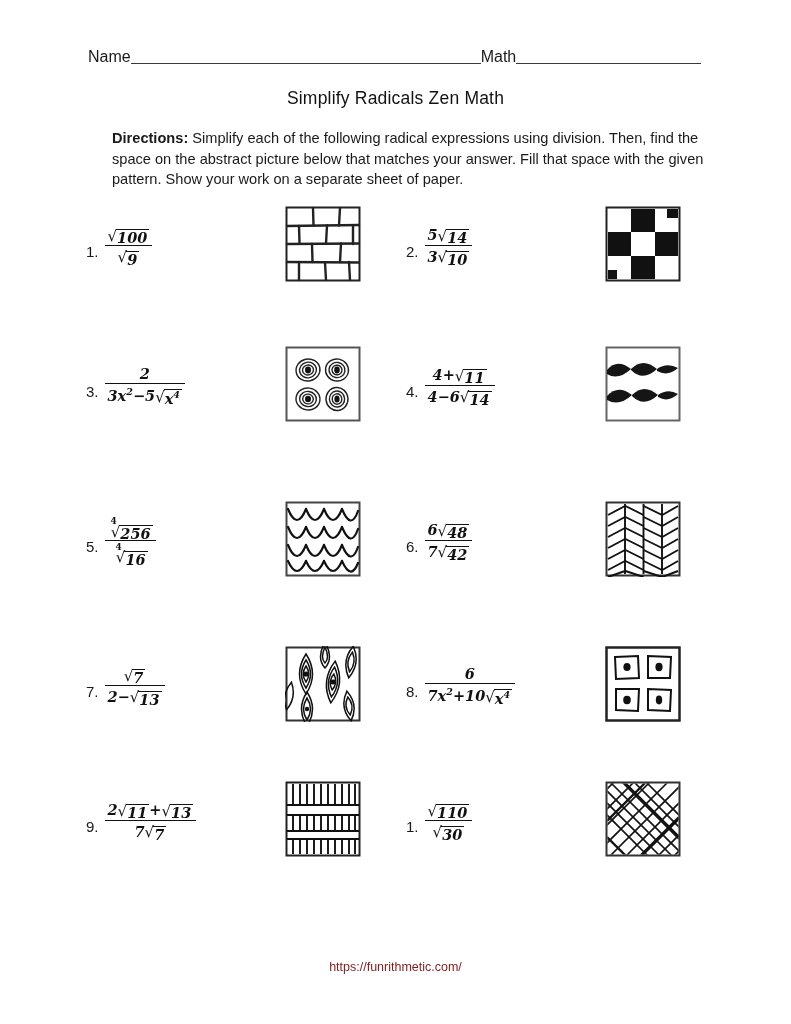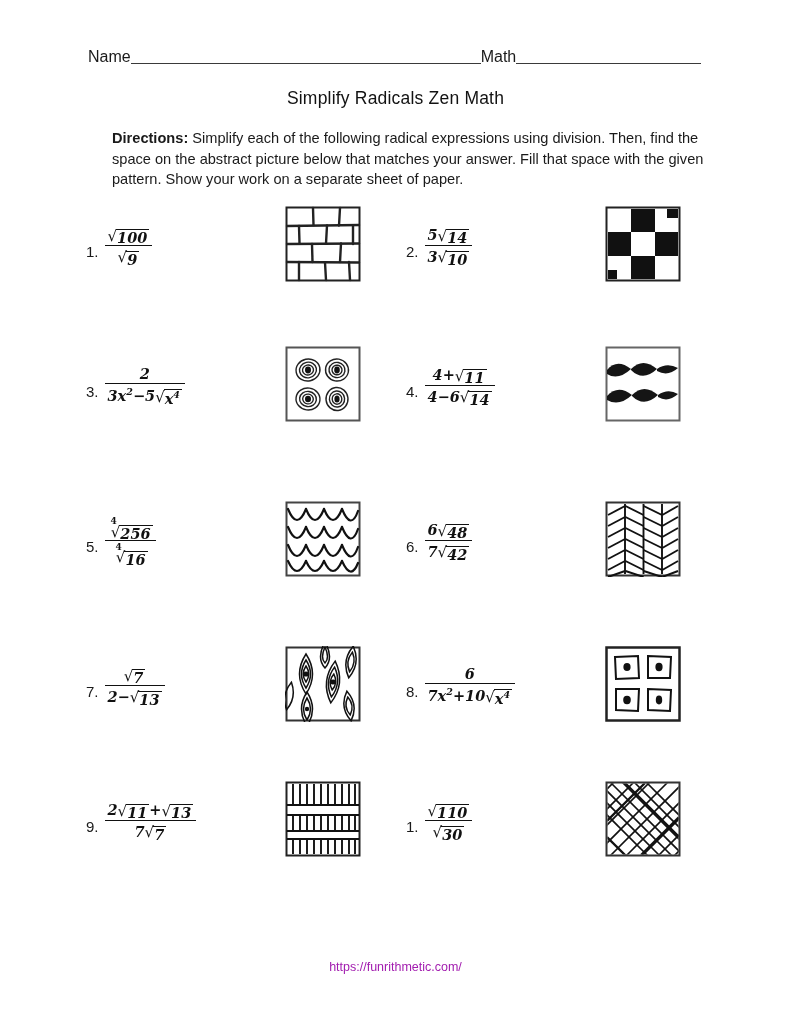--- a/index.html
+++ b/index.html
@@ -179,21 +179,21 @@
   .tile svg { display: block; }
 
   
   .footer {
     position: absolute;
     left: 0;
     top: 960px;
     width: 791px;
     text-align: center;
     font-size: 12.5px;
-    color: #a21caf;
+    color: #7f1d1d;
   }
 </style>
 </head>
 <body>
 
 <div class="page">
 
   <div class="namedate">
     <span class="nd-label">Name</span>
     <span class="nd-rule name-rule"></span>

